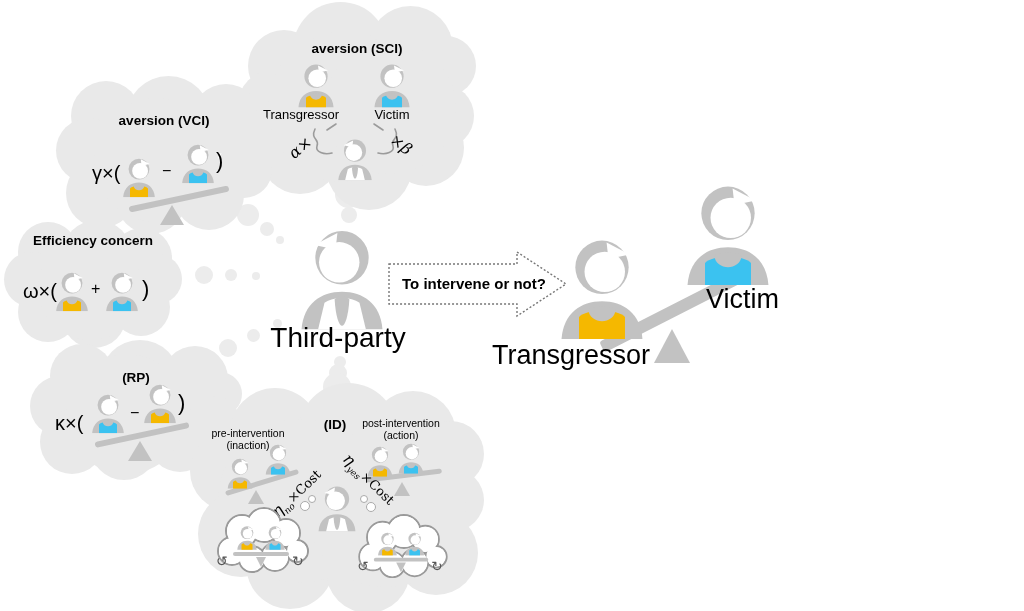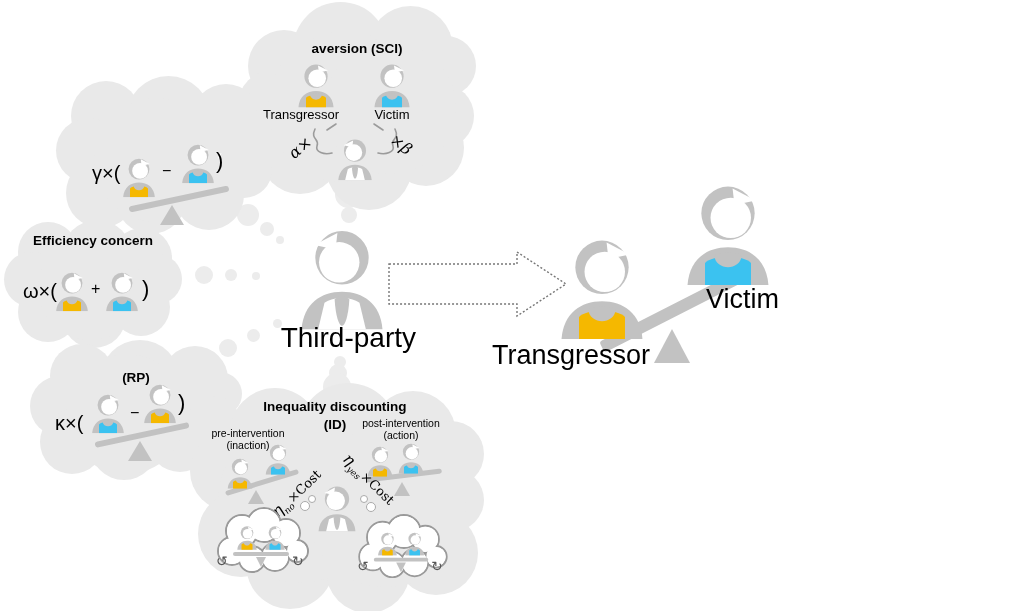--- a/index.html
+++ b/index.html
@@ -126,20 +126,21 @@
   <div class="bump" style="left:70px;top:0;width:85px;height:85px"></div>
   <div class="bump" style="left:135px;top:8px;width:70px;height:70px"></div>
   <div class="bump" style="left:172px;top:34px;width:44px;height:44px"></div>
   <div class="bump" style="left:0;top:42px;width:65px;height:65px"></div>
   <div class="bump" style="left:10px;top:82px;width:70px;height:70px"></div>
   <div class="bump" style="left:60px;top:88px;width:70px;height:70px"></div>
   <div class="bump" style="left:118px;top:84px;width:70px;height:70px"></div>
   <div class="bump" style="left:160px;top:66px;width:56px;height:56px"></div>
   <div class="bump" style="left:38px;top:22px;width:124px;height:124px"></div>
 
+  <div class="cloud-title" style="left:0;top:36px;width:216px">aversion (VCI)</div>
 
   <div class="greek" style="left:36px;top:86px">γ×(</div>
   <div class="beam" style="left:72px;top:120px;width:102px;height:6px;transform:rotate(-12deg)"></div>
   <div class="fulcrum" style="left:104px;top:126px;border-left-width:12px;border-right-width:12px;border-bottom-width:20px"></div>
   <svg class="person" style="left:65px;top:80px;width:36px;height:42px" viewBox="0 0 100 112">
       <use href="#person" style="--shirt:var(--transgressor-shirt)"></use>
     </svg>
   <div class="op" style="left:106px;top:86px">−</div>
   <svg class="person" style="left:124px;top:66px;width:36px;height:42px" viewBox="0 0 100 112">
       <use href="#person" style="--shirt:var(--victim-shirt)"></use>
@@ -205,21 +206,20 @@
   <div class="bump" style="left:228px;top:38px;width:66px;height:66px"></div>
   <div class="bump" style="left:0;top:48px;width:80px;height:80px"></div>
   <div class="bump" style="left:232px;top:86px;width:62px;height:62px"></div>
   <div class="bump" style="left:8px;top:108px;width:86px;height:86px"></div>
   <div class="bump" style="left:56px;top:138px;width:88px;height:88px"></div>
   <div class="bump" style="left:136px;top:146px;width:84px;height:84px"></div>
   <div class="bump" style="left:204px;top:128px;width:84px;height:84px"></div>
   <div class="bump" style="left:28px;top:36px;width:164px;height:164px"></div>
   <div class="bump" style="left:116px;top:44px;width:160px;height:160px"></div>
 
-  <div class="cloud-title" style="left:60px;top:15px;width:170px">Inequality discounting</div>
   <div class="cloud-title" style="left:60px;top:33px;width:170px">(ID)</div>
 
   <div class="tiny-label" style="left:10px;top:44px;width:96px">pre-intervention</div>
   <div class="tiny-label" style="left:10px;top:56px;width:96px">(inaction)</div>
   <div class="tiny-label" style="left:166px;top:34px;width:90px">post-intervention</div>
   <div class="tiny-label" style="left:166px;top:46px;width:90px">(action)</div>
 
   <div class="beam" style="left:34px;top:97px;width:76px;height:5px;transform:rotate(-17deg)"></div>
   <div class="fulcrum" style="left:58px;top:104px;border-left-width:8px;border-right-width:8px;border-bottom-width:14px"></div>
   <svg class="person" style="left:36px;top:74px;width:28px;height:32px" viewBox="0 0 100 112">
@@ -304,26 +304,27 @@
     <rect x="21" y="45" width="56" height="4" rx="2" fill="var(--person-gray,#c2c2c2)"></rect>
     <path d="M44,50 L54,50 L49,60 Z" fill="var(--person-gray,#c2c2c2)"></path>
     <text x="4" y="59" font-size="14" fill="#555">↺</text>
     <text x="80" y="59" font-size="14" fill="#555">↻</text>
   </svg>
 </div>
 
 <svg class="person" style="left:296px;top:226px;width:92px;height:104px" viewBox="0 0 100 112">
     <use href="#person-tp"></use>
   </svg>
-<div class="big-label" style="left:260px;top:322px;width:156px;text-align:right">Third-party</div>
+<div class="big-label" style="left:260px;top:322px;width:156px;text-align:center">Third-party</div>
 
 <div class="arrow-wrap" style="left:388px;top:250px;width:180px;height:68px">
   <svg width="180" height="68" viewBox="0 0 180 68">
     <polygon points="1,14 129,14 129,2 178,34 129,66 129,54 1,54" fill="#ffffff" stroke="#777" stroke-width="1.4" stroke-dasharray="2,2"></polygon>
   </svg>
+  <div class="arrow-text" style="left:4px;top:25px;width:164px">To intervene or not?</div>
 </div>
 
 <div>
   <div class="beam" style="left:593px;top:304px;width:164px;height:12px;transform:rotate(-27deg)"></div>
   <div class="fulcrum" style="left:654px;top:326px;border-left-width:18px;border-right-width:18px;border-bottom-width:34px"></div>
   <svg class="person" style="left:556px;top:236px;width:92px;height:103px" viewBox="0 0 100 112">
       <use href="#person" style="--shirt:var(--transgressor-shirt)"></use>
     </svg>
   <svg class="person" style="left:682px;top:182px;width:92px;height:103px" viewBox="0 0 100 112">
       <use href="#person" style="--shirt:var(--victim-shirt)"></use>

